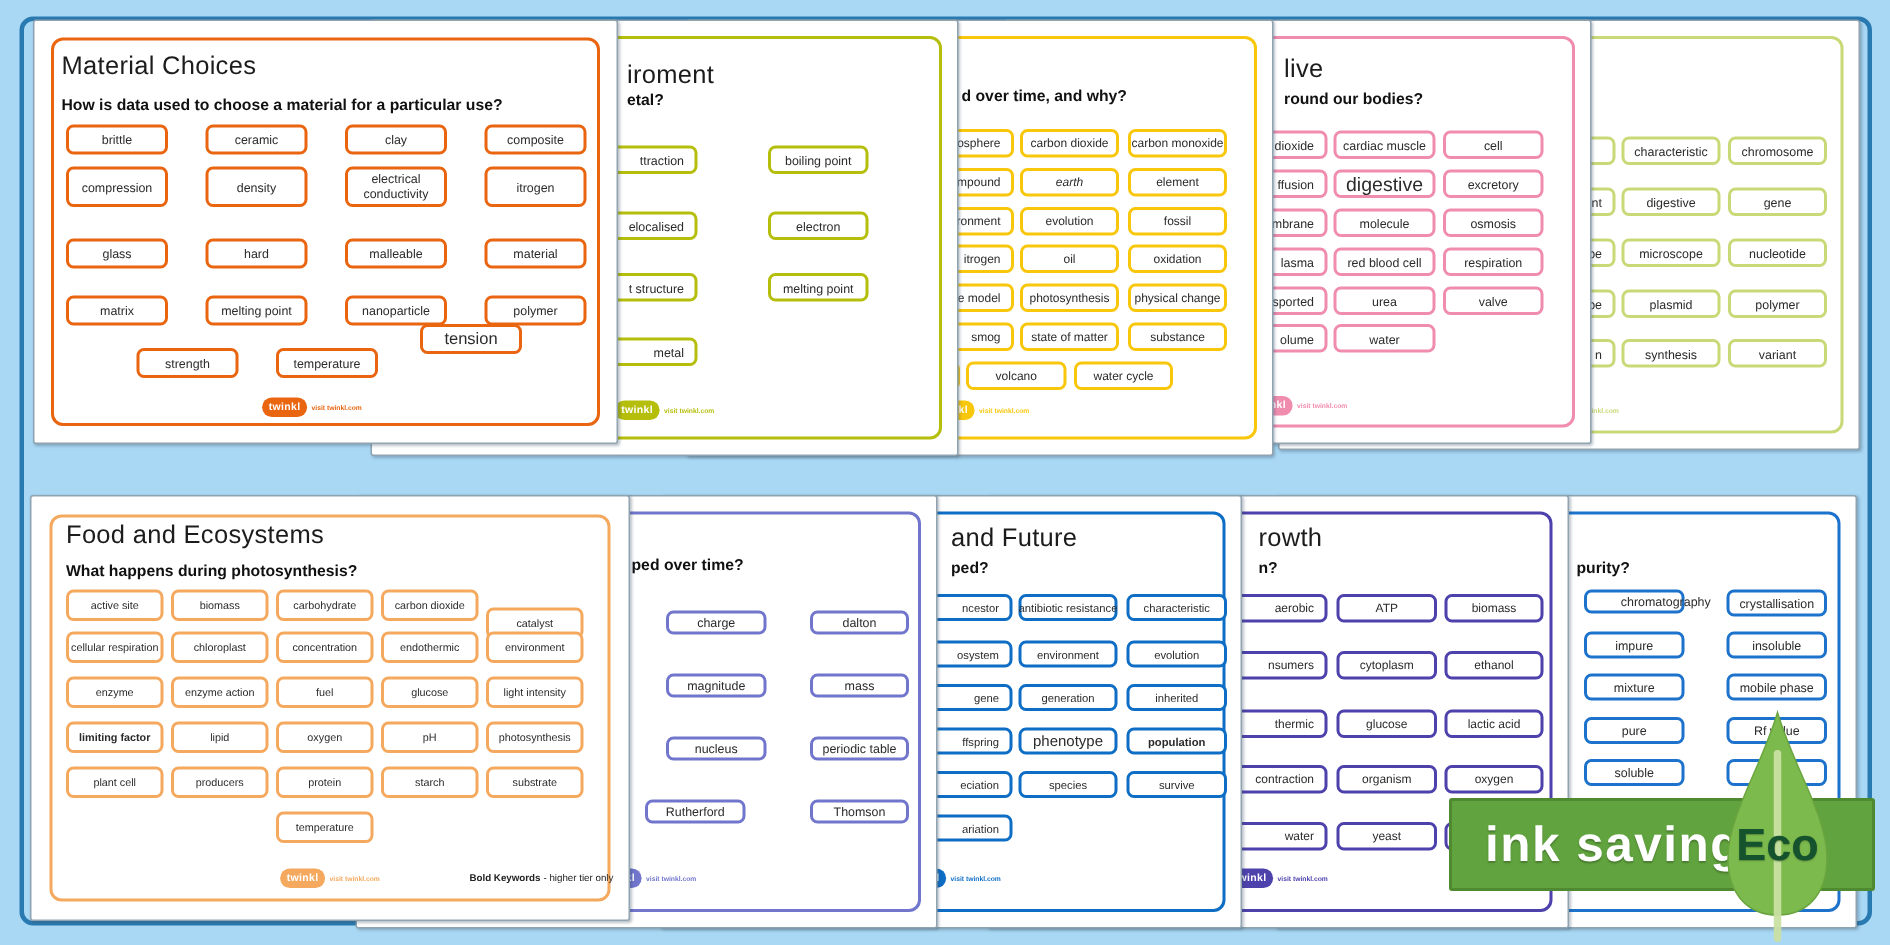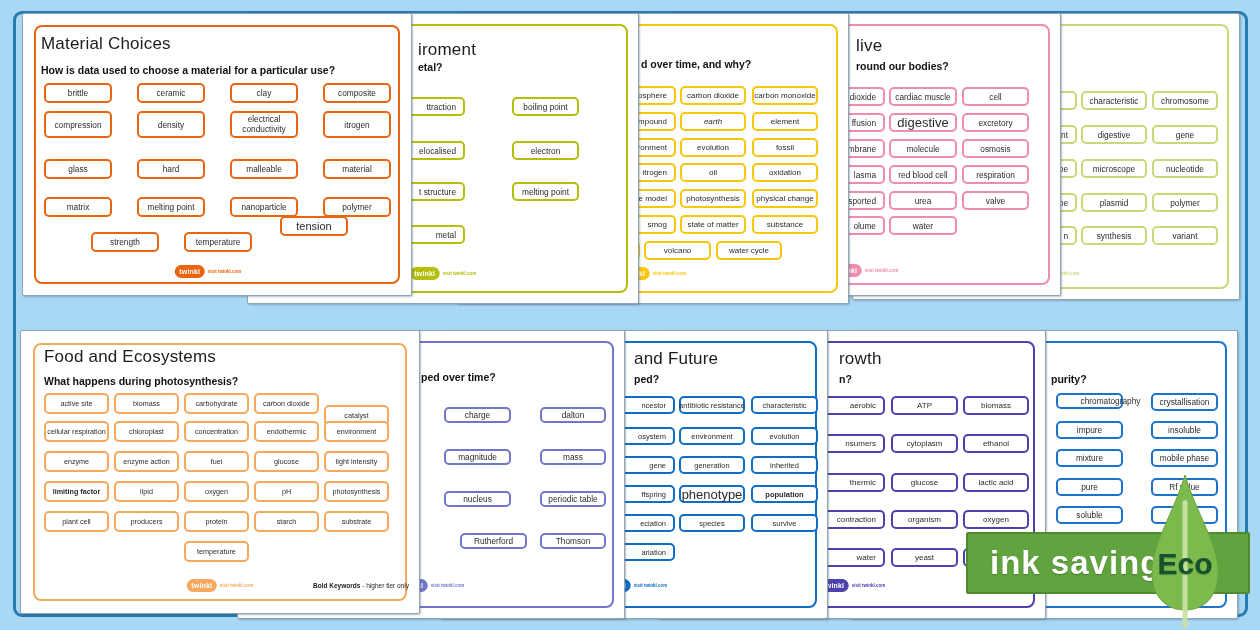--- a/index.html
+++ b/index.html
@@ -196,42 +196,42 @@
       </div>
       <div class="page" style="left: 237px; top: 330px; width: 386px; height: 287px; z-index: 19;">
         <div class="pframe" style="inset: 10px; border-color: rgb(113, 118, 204);"></div>
         <div class="pq" style="left: 183px; top: 40px;">ped over time?</div>
         <div class="card" style="left: 206px; top: 76px; width: 67px; height: 16px; border-color: rgb(113, 118, 204); font-size: 8.3px;">charge</div>
         <div class="card" style="left: 302px; top: 76px; width: 66px; height: 16px; border-color: rgb(113, 118, 204); font-size: 8.3px;">dalton</div>
         <div class="card" style="left: 206px; top: 118px; width: 67px; height: 16px; border-color: rgb(113, 118, 204); font-size: 8.3px;">magnitude</div>
         <div class="card" style="left: 302px; top: 118px; width: 66px; height: 16px; border-color: rgb(113, 118, 204); font-size: 8.3px;">mass</div>
         <div class="card" style="left: 206px; top: 160px; width: 67px; height: 16px; border-color: rgb(113, 118, 204); font-size: 8.3px;">nucleus</div>
         <div class="card" style="left: 302px; top: 160px; width: 66px; height: 16px; border-color: rgb(113, 118, 204); font-size: 8.3px;">periodic table</div>
-        <div class="card" style="left: 222px; top: 202px; width: 67px; height: 16px; border-color: rgb(113, 118, 204); font-size: 8.3px;">Rutherford</div>
+        <div class="card" style="left: 192px; top: 202px; width: 67px; height: 16px; border-color: rgb(113, 118, 204); font-size: 8.3px;">Rutherford</div>
         <div class="card" style="left: 302px; top: 202px; width: 66px; height: 16px; border-color: rgb(113, 118, 204); font-size: 8.3px;">Thomson</div>
         <div class="logo" style="left: 193px; top: 248px;">
           <div class="logoblob" style="background: rgb(113, 118, 204);">twinkl</div>
           <div class="logotag" style="color: rgb(113, 118, 204);">visit twinkl.com</div>
         </div>
       </div>
       <div class="page" style="left: 440px; top: 330px; width: 386px; height: 287px; z-index: 18;">
         <div class="pframe" style="inset: 10px; border-color: rgb(14, 109, 196);"></div>
         <div class="ptitle" style="left: 193px; top: 18px;">and Future</div>
         <div class="pq" style="left: 193px; top: 42px;">ped?</div>
         <div class="card cut" style="left: 160px; top: 65px; width: 74px; height: 18px; border-color: rgb(14, 109, 196); font-size: 7.5px;">ncestor</div>
         <div class="card" style="left: 238px; top: 65px; width: 66px; height: 18px; border-color: rgb(14, 109, 196); font-size: 7.5px;">antibiotic resistance</div>
         <div class="card" style="left: 310px; top: 65px; width: 67px; height: 18px; border-color: rgb(14, 109, 196); font-size: 7.5px;">characteristic</div>
         <div class="card cut" style="left: 160px; top: 96px; width: 74px; height: 18px; border-color: rgb(14, 109, 196); font-size: 7.5px;">osystem</div>
         <div class="card" style="left: 238px; top: 96px; width: 66px; height: 18px; border-color: rgb(14, 109, 196); font-size: 7.5px;">environment</div>
         <div class="card" style="left: 310px; top: 96px; width: 67px; height: 18px; border-color: rgb(14, 109, 196); font-size: 7.5px;">evolution</div>
         <div class="card cut" style="left: 160px; top: 125px; width: 74px; height: 18px; border-color: rgb(14, 109, 196); font-size: 7.5px;">gene</div>
         <div class="card" style="left: 238px; top: 125px; width: 66px; height: 18px; border-color: rgb(14, 109, 196); font-size: 7.5px;">generation</div>
         <div class="card" style="left: 310px; top: 125px; width: 67px; height: 18px; border-color: rgb(14, 109, 196); font-size: 7.5px;">inherited</div>
         <div class="card cut" style="left: 160px; top: 154px; width: 74px; height: 18px; border-color: rgb(14, 109, 196); font-size: 7.5px;">ffspring</div>
-        <div class="card" style="left: 238px; top: 154px; width: 66px; height: 18px; border-color: rgb(14, 109, 196); font-size: 13px;">phenotype</div>
+        <div class="card" style="left: 238px; top: 154px; width: 66px; height: 18px; border-color: rgb(14, 109, 196); font-size: 10px;">phenotype</div>
         <div class="card" style="left: 310px; top: 154px; width: 67px; height: 18px; border-color: rgb(14, 109, 196); font-size: 7.5px; font-weight: bold;">population</div>
         <div class="card cut" style="left: 160px; top: 183px; width: 74px; height: 18px; border-color: rgb(14, 109, 196); font-size: 7.5px;">eciation</div>
         <div class="card" style="left: 238px; top: 183px; width: 66px; height: 18px; border-color: rgb(14, 109, 196); font-size: 7.5px;">species</div>
         <div class="card" style="left: 310px; top: 183px; width: 67px; height: 18px; border-color: rgb(14, 109, 196); font-size: 7.5px;">survive</div>
         <div class="card cut" style="left: 160px; top: 212px; width: 74px; height: 18px; border-color: rgb(14, 109, 196); font-size: 7.5px;">ariation</div>
         <div class="logo" style="left: 193px; top: 248px;">
           <div class="logoblob" style="background: rgb(14, 109, 196);">twinkl</div>
           <div class="logotag" style="color: rgb(14, 109, 196);">visit twinkl.com</div>
         </div>
       </div>

